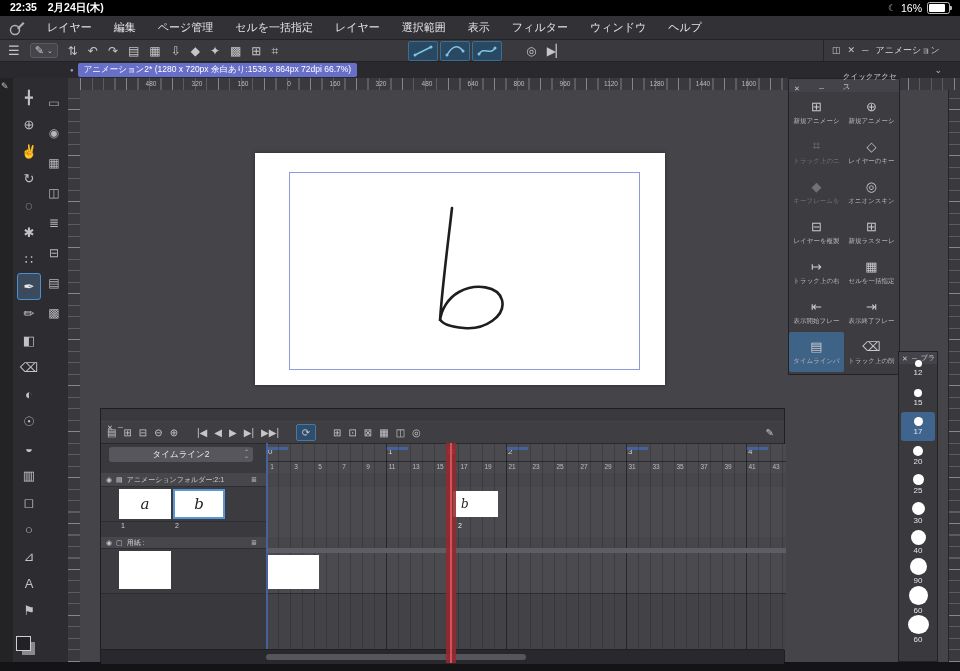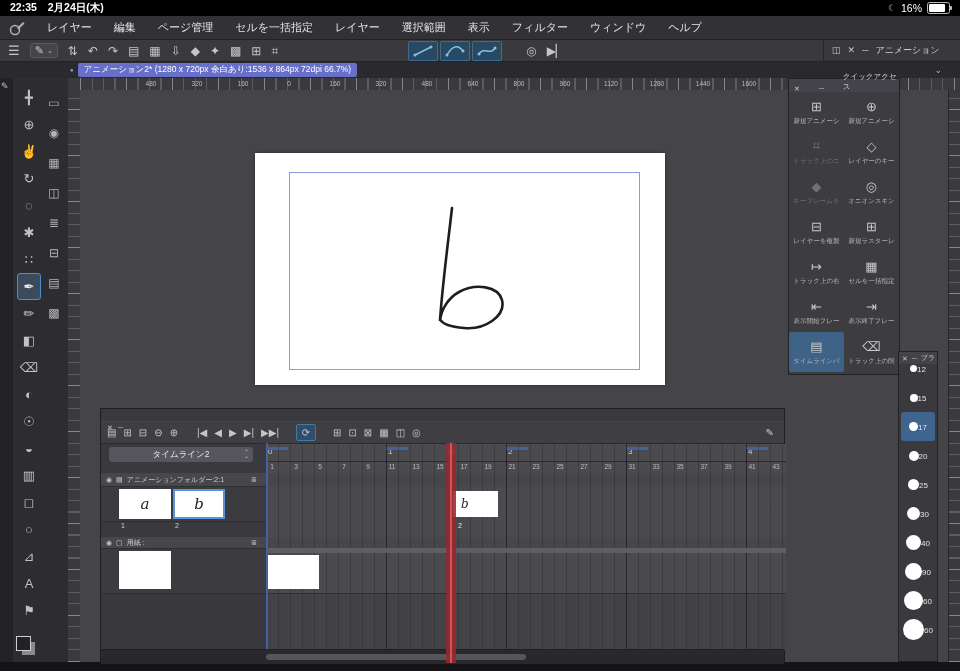--- a/index.html
+++ b/index.html
@@ -60,21 +60,21 @@
   #qa .hdr{height:13px;background:#434349;display:flex;align-items:flex-end;gap:19px;padding-left:5px;font-size:7.5px;color:#cfcfd3}
   #qa .grid{display:grid;grid-template-columns:55px 55px;}
   .qaitem{height:40px;display:flex;flex-direction:column;align-items:center;justify-content:center;gap:3px}
   .qaitem .gi{font-size:13px;color:#c8c8cc}
   .qaitem .gl{font-size:6.5px;color:#b9b9bd;white-space:nowrap}
   .qaitem.dim .gi,.qaitem.dim .gl{color:#707075}
   .qaitem.sel{background:#3f6287;border-radius:2px}
   
   #brush{left:898px;top:351px;width:40px;height:311px;background:#3a3a3e;border:1px solid #222226;box-sizing:border-box;overflow:hidden;z-index:6}
   #brush .hdr{height:12px;display:flex;align-items:center;gap:4px;padding-left:3px;font-size:7px;color:#cfcfd3;background:#434349}
-  .bitem{display:flex;flex-direction:row;align-items:center;justify-content:center;height:29px;margin:0 2px;border-radius:3px}
+  .bitem{display:flex;flex-direction:column;align-items:center;justify-content:center;height:29px;margin:0 2px;border-radius:3px}
   .bitem .dot{background:#fff;border-radius:50%}
   .bitem .num{font-size:8px;color:#e2e2e6;margin-top:1px}
   .bitem.sel{background:#3f658e}
   
   #tl{left:100px;top:408px;width:685px;height:254px;background:#3a3a3e;border:1px solid #1f1f23;box-sizing:border-box;z-index:5}
   #tl .titlebar{position:absolute;left:0;top:12px;width:100%;height:13px;background:#434349;display:flex;align-items:center;font-size:8px;color:#cfcfd3}
   #tl .titlebar .ttl{position:absolute;left:0;right:0;text-align:center}
   #tl .titlebar .wins{display:flex;gap:5px;padding-left:6px;z-index:1}
   #tl .tbar{position:absolute;left:0;top:13px;width:100%;height:22px;background:#3e3e43;border-bottom:1px solid #2a2a2e;display:flex;align-items:center;gap:7px;padding-left:6px;box-sizing:border-box}
   #tl .tbar .ic{font-size:10px}

